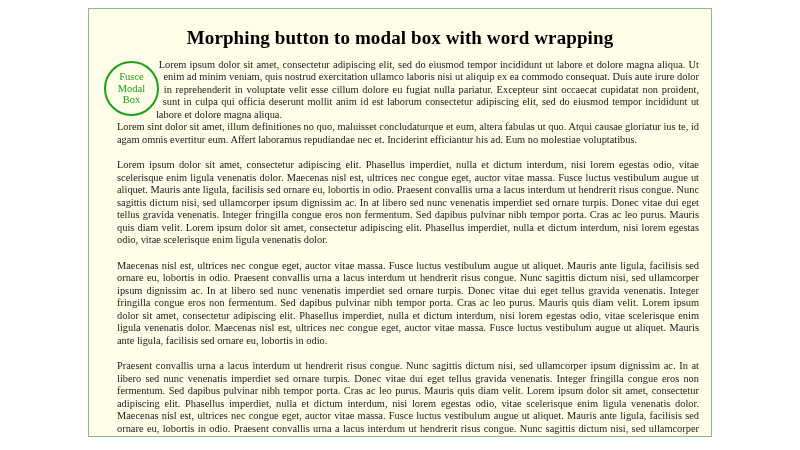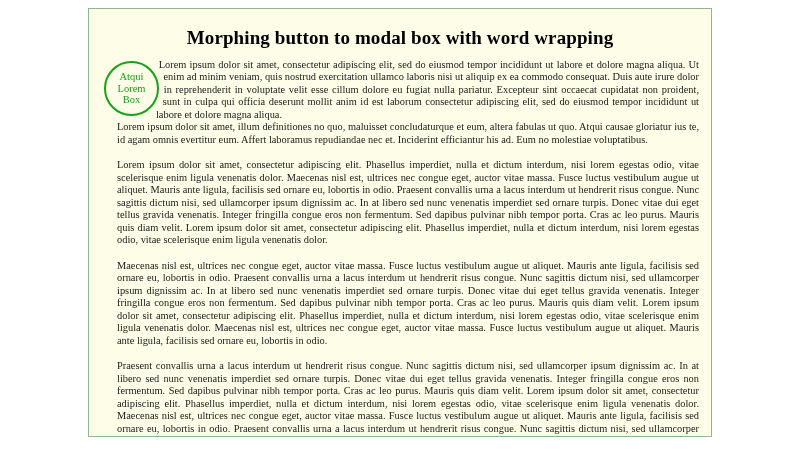--- a/index.html
+++ b/index.html
@@ -95,29 +95,29 @@
 
 <div class="stage">
 
   <div class="panel">
 
     <h1 class="page-title">Morphing button to modal box with word wrapping</h1>
 
     <div class="clearfix">
 
       <div class="modal-button">
-        <span class="mb-line">Atqui</span>
-        <span class="mb-line">Lorem</span>
+        <span class="mb-line">Fusce</span>
+        <span class="mb-line">Modal</span>
         <span class="mb-line">Box</span>
       </div>
 
       <p class="body-text">Lorem ipsum dolor sit amet, consectetur adipiscing elit, sed do eiusmod tempor incididunt ut labore et dolore magna aliqua. Ut enim ad minim veniam, quis nostrud exercitation ullamco laboris nisi ut aliquip ex ea commodo consequat. Duis aute irure dolor in reprehenderit in voluptate velit esse cillum dolore eu fugiat nulla pariatur. Excepteur sint occaecat cupidatat non proident, sunt in culpa qui officia deserunt mollit anim id est laborum consectetur adipiscing elit, sed do eiusmod tempor incididunt ut labore et dolore magna aliqua.</p>
     </div>
 
-    <p class="body-text">Lorem ipsum dolor sit amet, illum definitiones no quo, maluisset concludaturque et eum, altera fabulas ut quo. Atqui causae gloriatur ius te, id agam omnis evertitur eum. Affert laboramus repudiandae nec et. Inciderint efficiantur his ad. Eum no molestiae voluptatibus.</p>
+    <p class="body-text">Lorem sint dolor sit amet, illum definitiones no quo, maluisset concludaturque et eum, altera fabulas ut quo. Atqui causae gloriatur ius te, id agam omnis evertitur eum. Affert laboramus repudiandae nec et. Inciderint efficiantur his ad. Eum no molestiae voluptatibus.</p>
 
     <p class="body-text">Lorem ipsum dolor sit amet, consectetur adipiscing elit. Phasellus imperdiet, nulla et dictum interdum, nisi lorem egestas odio, vitae scelerisque enim ligula venenatis dolor. Maecenas nisl est, ultrices nec congue eget, auctor vitae massa. Fusce luctus vestibulum augue ut aliquet. Mauris ante ligula, facilisis sed ornare eu, lobortis in odio. Praesent convallis urna a lacus interdum ut hendrerit risus congue. Nunc sagittis dictum nisi, sed ullamcorper ipsum dignissim ac. In at libero sed nunc venenatis imperdiet sed ornare turpis. Donec vitae dui eget tellus gravida venenatis. Integer fringilla congue eros non fermentum. Sed dapibus pulvinar nibh tempor porta. Cras ac leo purus. Mauris quis diam velit. Lorem ipsum dolor sit amet, consectetur adipiscing elit. Phasellus imperdiet, nulla et dictum interdum, nisi lorem egestas odio, vitae scelerisque enim ligula venenatis dolor.</p>
 
     <p class="body-text">Maecenas nisl est, ultrices nec congue eget, auctor vitae massa. Fusce luctus vestibulum augue ut aliquet. Mauris ante ligula, facilisis sed ornare eu, lobortis in odio. Praesent convallis urna a lacus interdum ut hendrerit risus congue. Nunc sagittis dictum nisi, sed ullamcorper ipsum dignissim ac. In at libero sed nunc venenatis imperdiet sed ornare turpis. Donec vitae dui eget tellus gravida venenatis. Integer fringilla congue eros non fermentum. Sed dapibus pulvinar nibh tempor porta. Cras ac leo purus. Mauris quis diam velit. Lorem ipsum dolor sit amet, consectetur adipiscing elit. Phasellus imperdiet, nulla et dictum interdum, nisi lorem egestas odio, vitae scelerisque enim ligula venenatis dolor. Maecenas nisl est, ultrices nec congue eget, auctor vitae massa. Fusce luctus vestibulum augue ut aliquet. Mauris ante ligula, facilisis sed ornare eu, lobortis in odio.</p>
 
     <p class="body-text">Praesent convallis urna a lacus interdum ut hendrerit risus congue. Nunc sagittis dictum nisi, sed ullamcorper ipsum dignissim ac. In at libero sed nunc venenatis imperdiet sed ornare turpis. Donec vitae dui eget tellus gravida venenatis. Integer fringilla congue eros non fermentum. Sed dapibus pulvinar nibh tempor porta. Cras ac leo purus. Mauris quis diam velit. Lorem ipsum dolor sit amet, consectetur adipiscing elit. Phasellus imperdiet, nulla et dictum interdum, nisi lorem egestas odio, vitae scelerisque enim ligula venenatis dolor. Maecenas nisl est, ultrices nec congue eget, auctor vitae massa. Fusce luctus vestibulum augue ut aliquet. Mauris ante ligula, facilisis sed ornare eu, lobortis in odio. Praesent convallis urna a lacus interdum ut hendrerit risus congue. Nunc sagittis dictum nisi, sed ullamcorper ipsum dignissim ac. In at libero sed nunc venenatis imperdiet sed ornare turpis. Donec vitae dui eget tellus gravida venenatis.</p>
 
   </div>
 </div>
 

